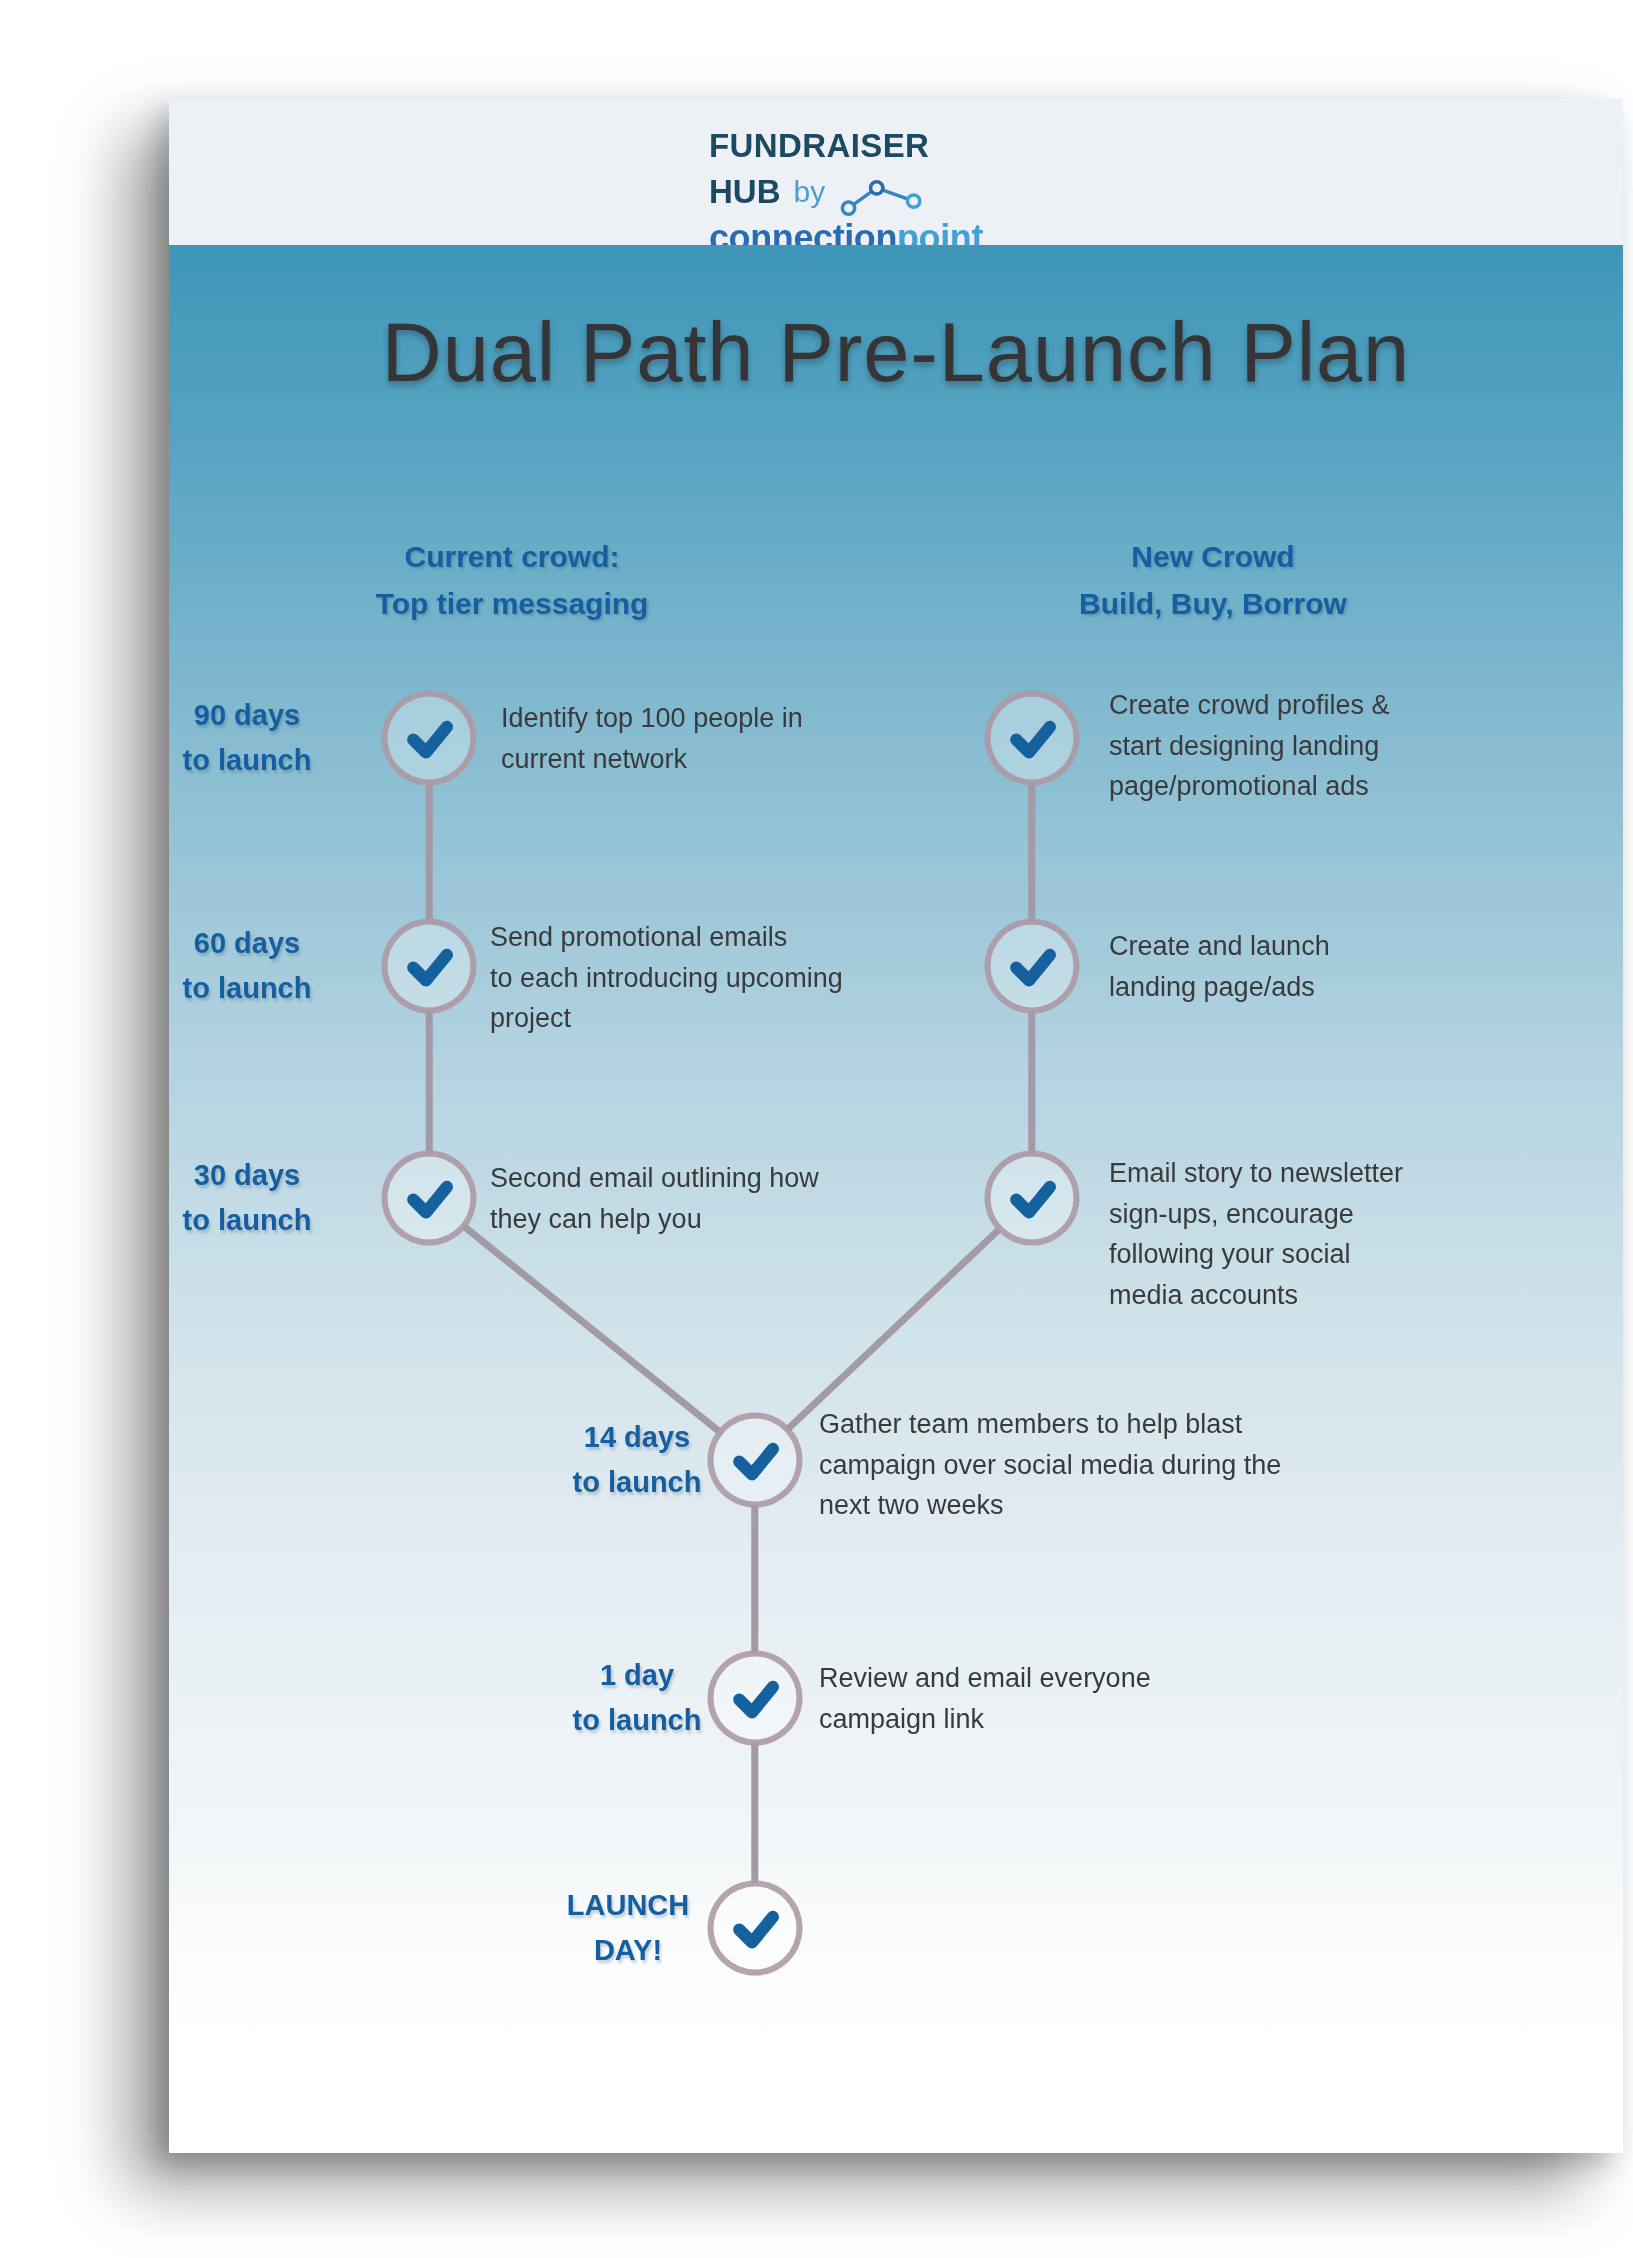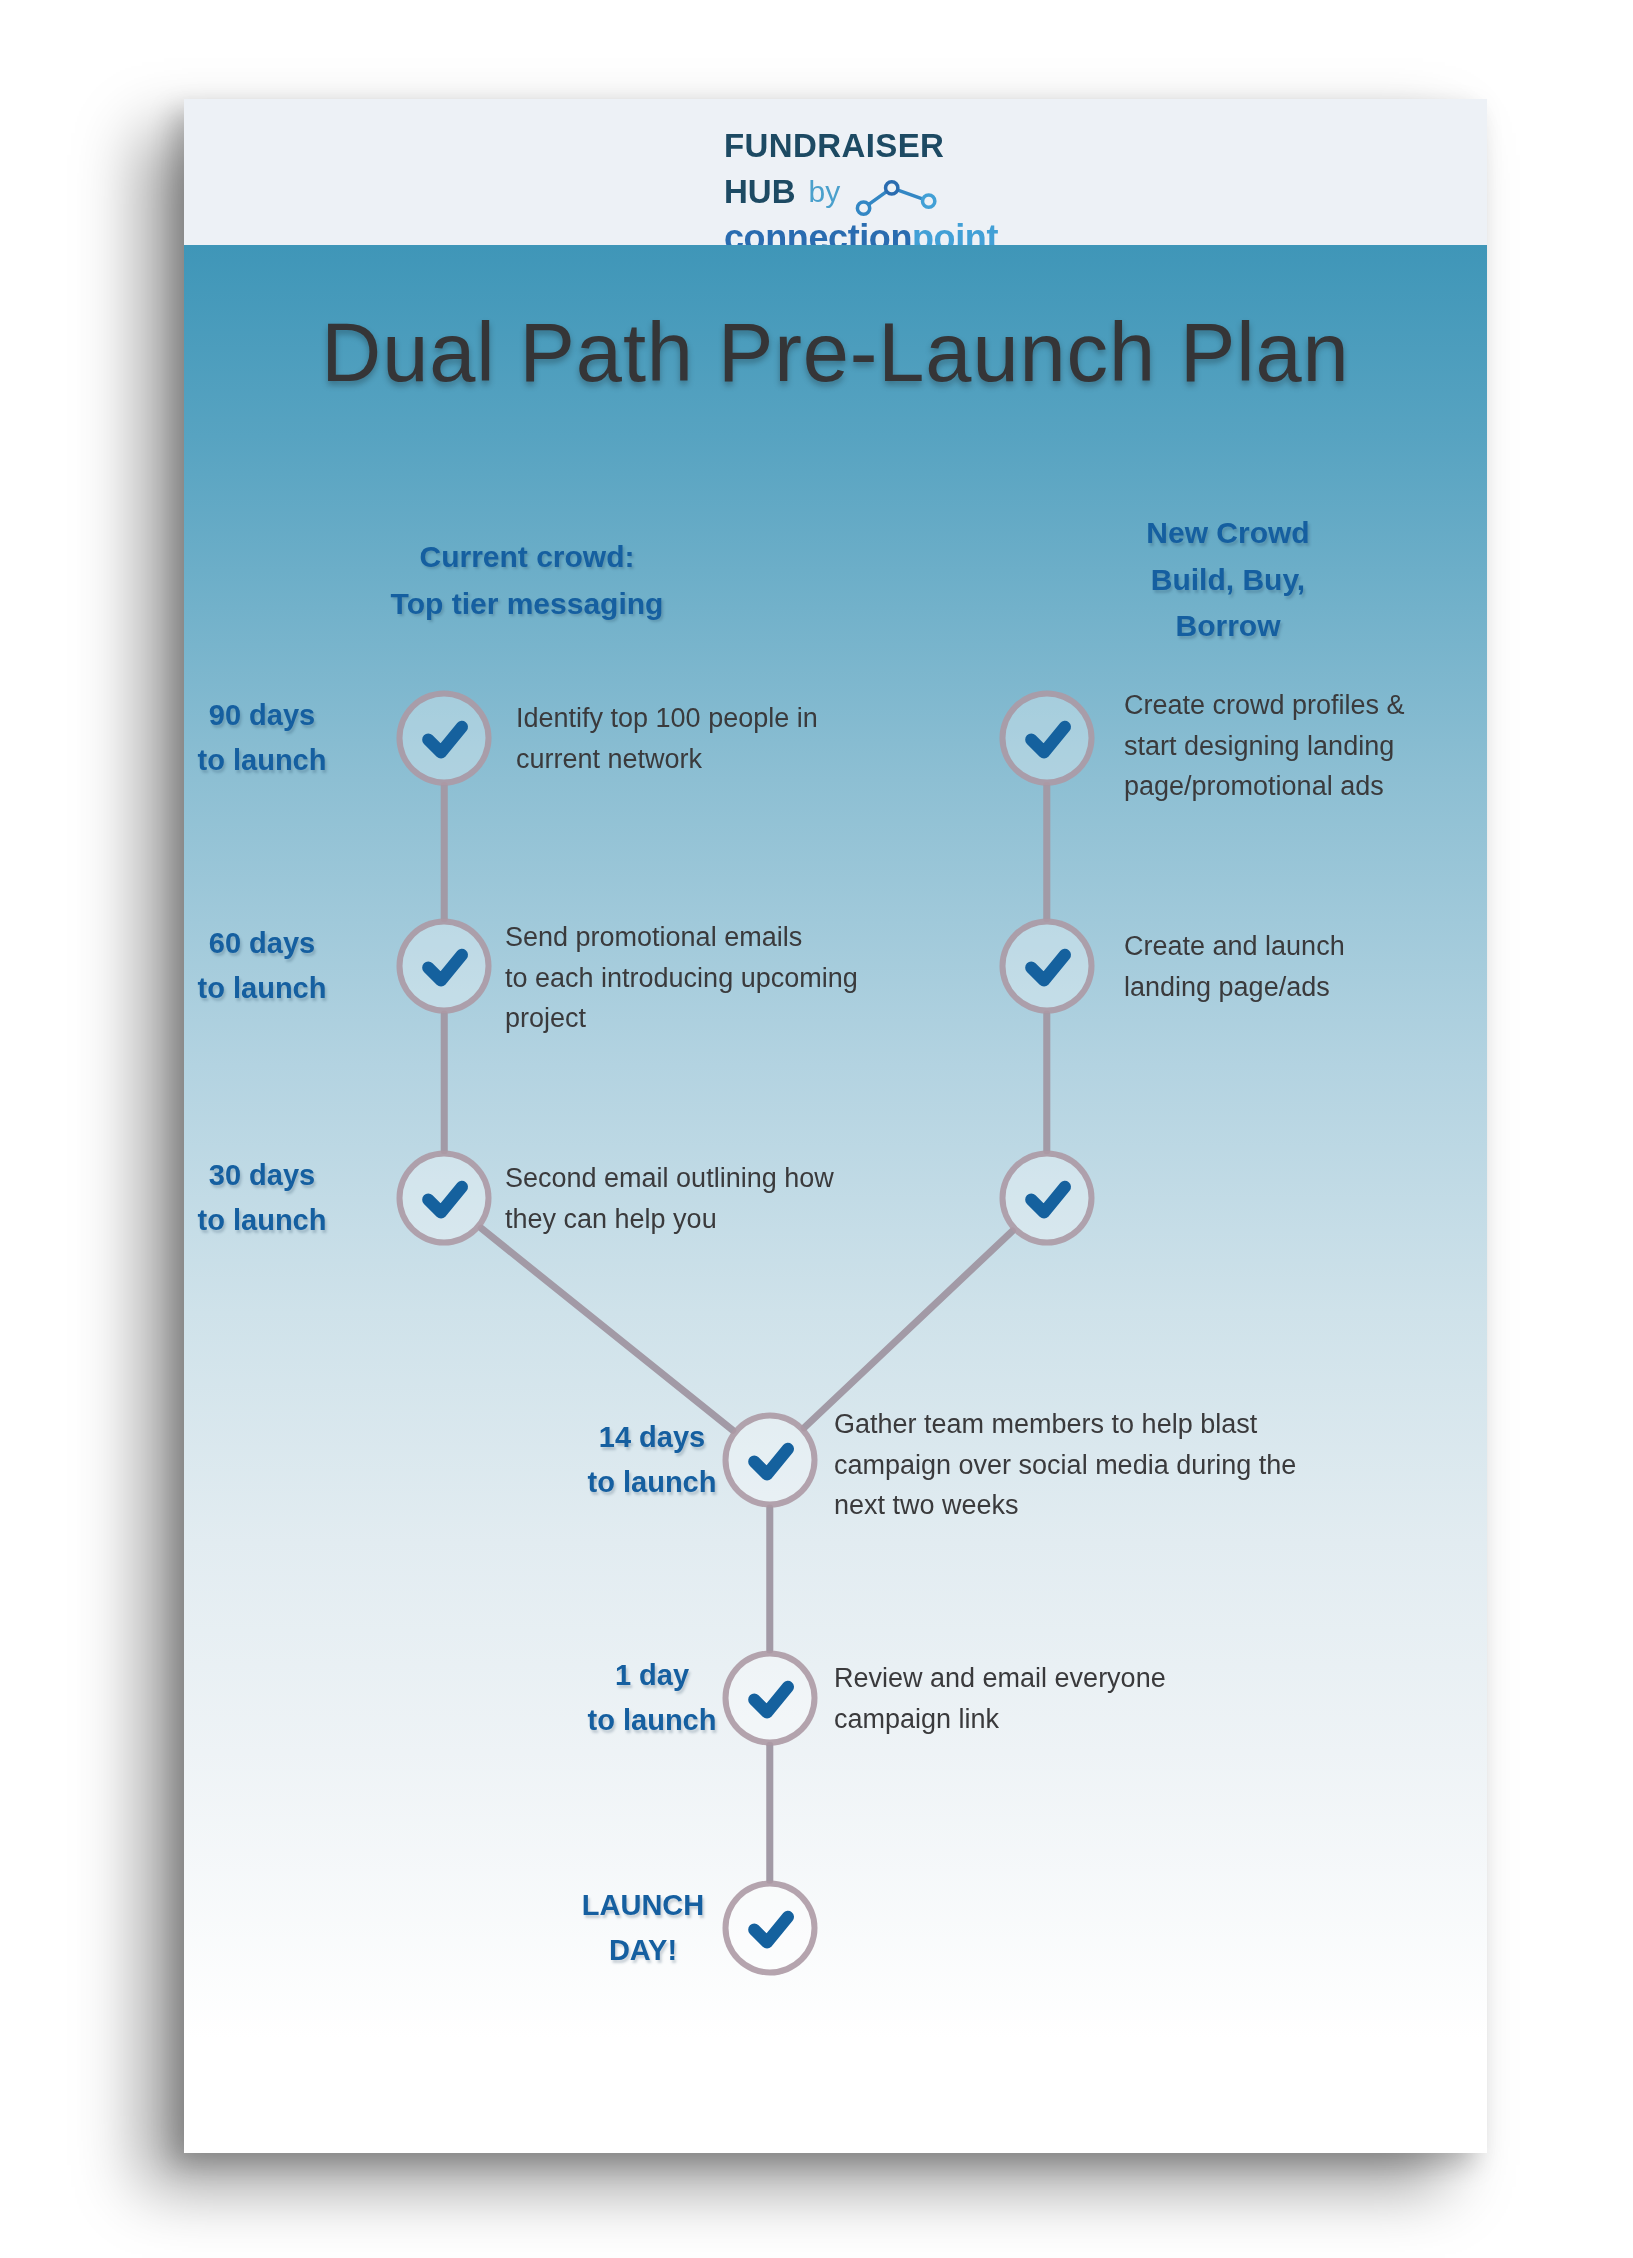--- a/index.html
+++ b/index.html
@@ -2,23 +2,22 @@
 <html style="font-size:14px"><head>
 <meta charset="utf-8">
 <style>
   html,body{margin:0;padding:0;background:#ffffff;}
   #canvas{
     position:relative;width:1634px;height:2258px;overflow:hidden;background:#ffffff;
     font-family:"Liberation Sans",sans-serif;
   }
   
   #poster{
-    position:absolute;left:169px;top:99px;width:1303px;height:2054px;background:#ffffff;
+    position:absolute;left:169px;top:99px;width:1454px;height:2054px;background:#ffffff;
     box-shadow:-42px 34px 62px rgba(0,0,0,.38),-10.6px 10.6px 25px rgba(0,0,0,.22);
-    margin-left:15px;
   }
   
   .header-band{position:absolute;left:0;top:0;width:100%;height:146px;background:#edf1f6;}
   .logo{position:absolute;left:540px;top:30px;line-height:1;}
   .logo .l1{font-size:33px;font-weight:bold;letter-spacing:0.4px;color:#1d4a63;}
   .logo .l2{font-size:33px;font-weight:bold;color:#1d4a63;margin-top:5.3px;display:flex;align-items:center;gap:13px;}
   .logo .l2 .by{font-size:30px;font-weight:normal;color:#4aa0cc;}
   .logo .l3{font-size:36px;font-weight:bold;margin-top:3.5px;letter-spacing:-0.4px;}
   .logo .l3 .c1{color:#2a6cb0;}
   .logo .l3 .c2{color:#42a0d6;}
@@ -151,20 +150,24 @@
         </svg>
     </div>
     <div class="m-desc" style="left:940px;top:867px;">Create and launch
 landing page/ads</div>
 
     <div class="circle" style="left:863px;top:1099px;">
       <svg width="58" height="58" viewBox="0 0 100 100">
           <path d="M22 52 L44 74 L80 30" fill="none" stroke="#15619e" stroke-width="21" stroke-linecap="round" stroke-linejoin="round"></path>
         </svg>
     </div>
+    <div class="m-desc" style="left:940px;top:1135px;">Email story to newsletter
+sign-ups, encourage
+following your social
+media accounts</div>
 
     <div class="m-label" style="left:468px;top:1361px;">14 days
 to launch</div>
     <div class="circle" style="left:586px;top:1361px;">
       <svg width="58" height="58" viewBox="0 0 100 100">
           <path d="M22 52 L44 74 L80 30" fill="none" stroke="#15619e" stroke-width="21" stroke-linecap="round" stroke-linejoin="round"></path>
         </svg>
     </div>
     <div class="m-desc" style="left:650px;top:1366px;">Gather team members to help blast
 campaign over social media during the

